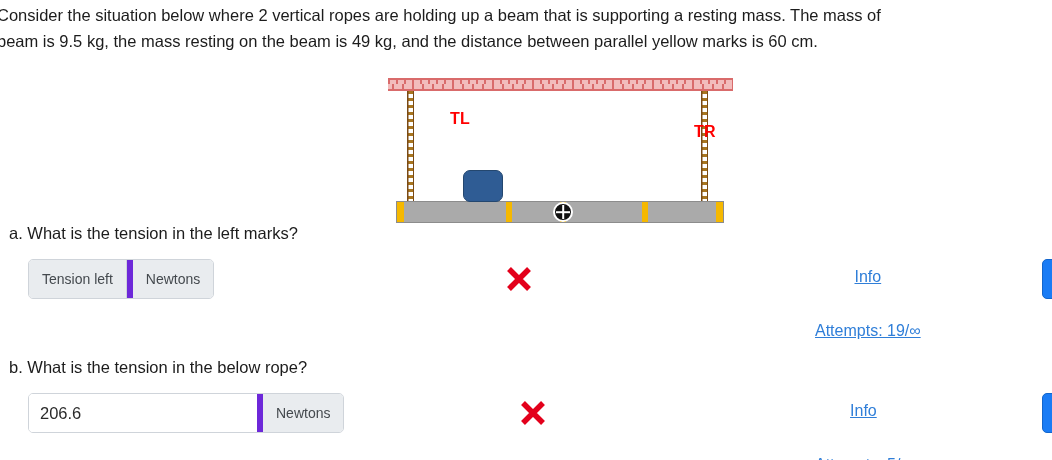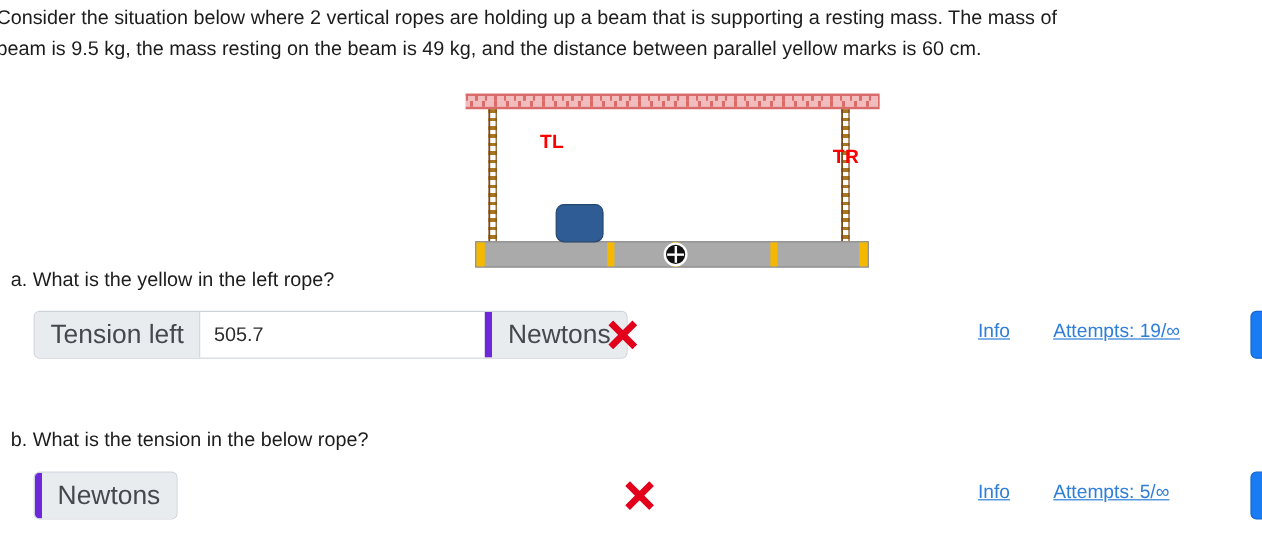--- a/index.html
+++ b/index.html
@@ -194,21 +194,21 @@
     background: #ffffff;
     box-sizing: border-box;
     overflow: hidden;
   }
   .ig-prefix, .ig-suffix {
     display: flex;
     align-items: center;
     padding: 0 13px;
     background: #e9ecef;
     color: #44494e;
-    font-size: 22px;
+    font-size: 14px;
     white-space: nowrap;
   }
   .ig-prefix { border-right: 1px solid #cfd4da; }
   .ig-suffix { border-left: 6px solid #6d28d9; }
   .ig-input {
     display: flex;
     align-items: center;
     background: #ffffff;
     color: #2b2b2b;
     font-size: 16.5px;
@@ -232,20 +232,21 @@
   .mark-wrong svg { display: block; }
 
   .status-links {
     position: absolute;
     top: 9px;
     display: flex;
     align-items: center;
     gap: 36px;
     font-size: 16px;
     color: #2b7bd6;
+    flex-direction: column;
   }
   .status-links a {
     color: #2f7ed8;
     text-decoration: underline;
     white-space: nowrap;
     cursor: pointer;
   }
 
   .submit-button {
     position: absolute;
@@ -286,27 +287,26 @@
   <div class="beam-mark" style="left:172px;"></div>
   <div class="beam-mark" style="left:254px;"></div>
 
   <div class="mass-block"></div>
 
   <div class="com-marker"></div>
 </div>
 
 <div class="question-block" id="question-a">
 
-  <div class="question-text">a. What is the yellow in the left rope?</div>
+  <div class="question-text">a. What is the tension in the left marks?</div>
 
   <div class="answer-row">
 
     <div class="input-group">
       <span class="ig-prefix">Tension left</span>
-      <span class="ig-input" id="answer-input-a">505.7</span>
       <span class="ig-suffix">Newtons</span>
     </div>
 
     <div class="mark-wrong" style="left:504px;">
       <svg width="30" height="30" viewBox="0 0 30 30" aria-hidden="true">
         <path d="M5 5 L25 25 M25 5 L5 25" stroke="#e3001b" stroke-width="5.5" stroke-linecap="butt"></path>
       </svg>
     </div>
 
     <div class="status-links" style="left:815px;">
@@ -318,20 +318,21 @@
   </div>
 </div>
 
 <div class="question-block" id="question-b">
 
   <div class="question-text">b. What is the tension in the below rope?</div>
 
   <div class="answer-row">
 
     <div class="input-group">
+      <span class="ig-input" id="answer-input-b">206.6</span>
       <span class="ig-suffix">Newtons</span>
     </div>
 
     <div class="mark-wrong" style="left:518px;">
       <svg width="30" height="30" viewBox="0 0 30 30" aria-hidden="true">
         <path d="M5 5 L25 25 M25 5 L5 25" stroke="#e3001b" stroke-width="5.5" stroke-linecap="butt"></path>
       </svg>
     </div>
 
     <div class="status-links" style="left:815px;">

